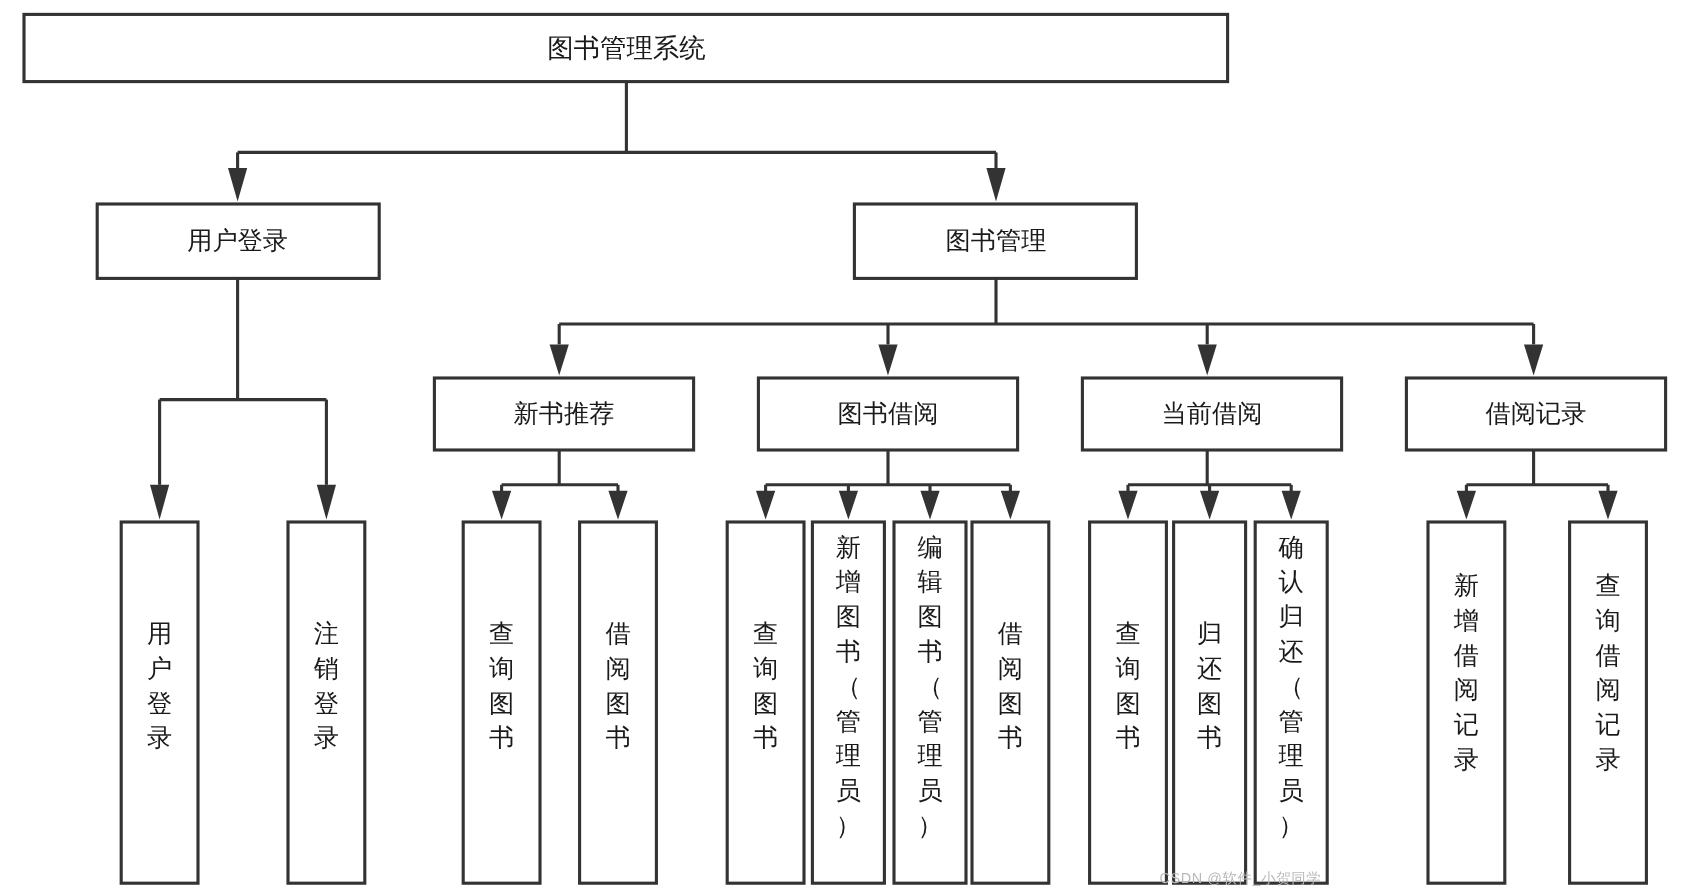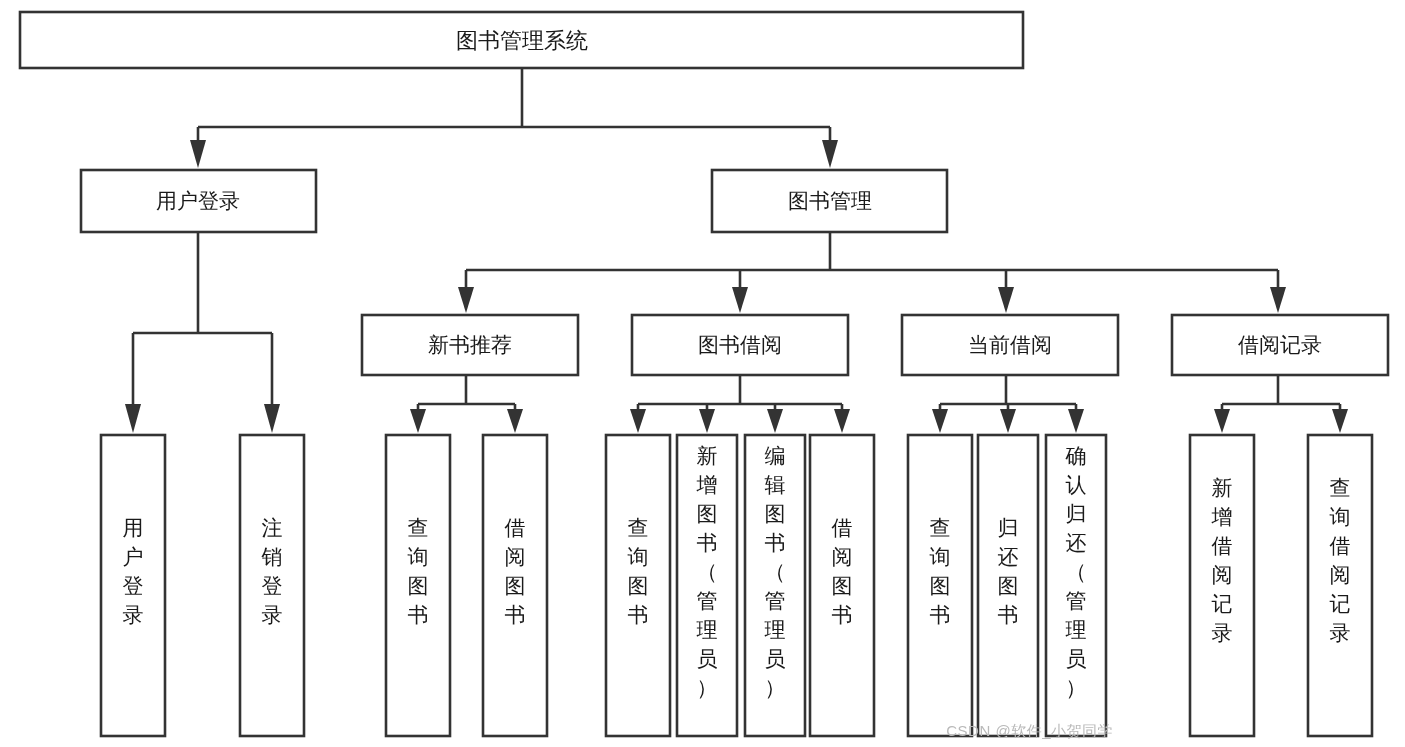--- a/index.html
+++ b/index.html
@@ -27,23 +27,23 @@
     font-size:21px;fill:#1a1a1a;
     text-anchor:middle;
   }
   .title-label{
     font-family:"Liberation Sans","DejaVu Sans",sans-serif;
     font-size:22px;fill:#1a1a1a;
     text-anchor:middle;dominant-baseline:middle;
   }
   .watermark{
     position:absolute;
-    right:12px;bottom:6px;
-    font-family:"Liberation Sans","DejaVu Sans",sans-serif;
-    font-size:15px;
+    right:24px;bottom:6px;
+    font-family:"Liberation Sans","DejaVu Sans",sans-serif;
+    font-size:12px;
     color:#b9b9b9;
     letter-spacing:0.5px;
     white-space:nowrap;
     pointer-events:none;
     user-select:none;
   }
 </style>
 </head>
 <body>
 

